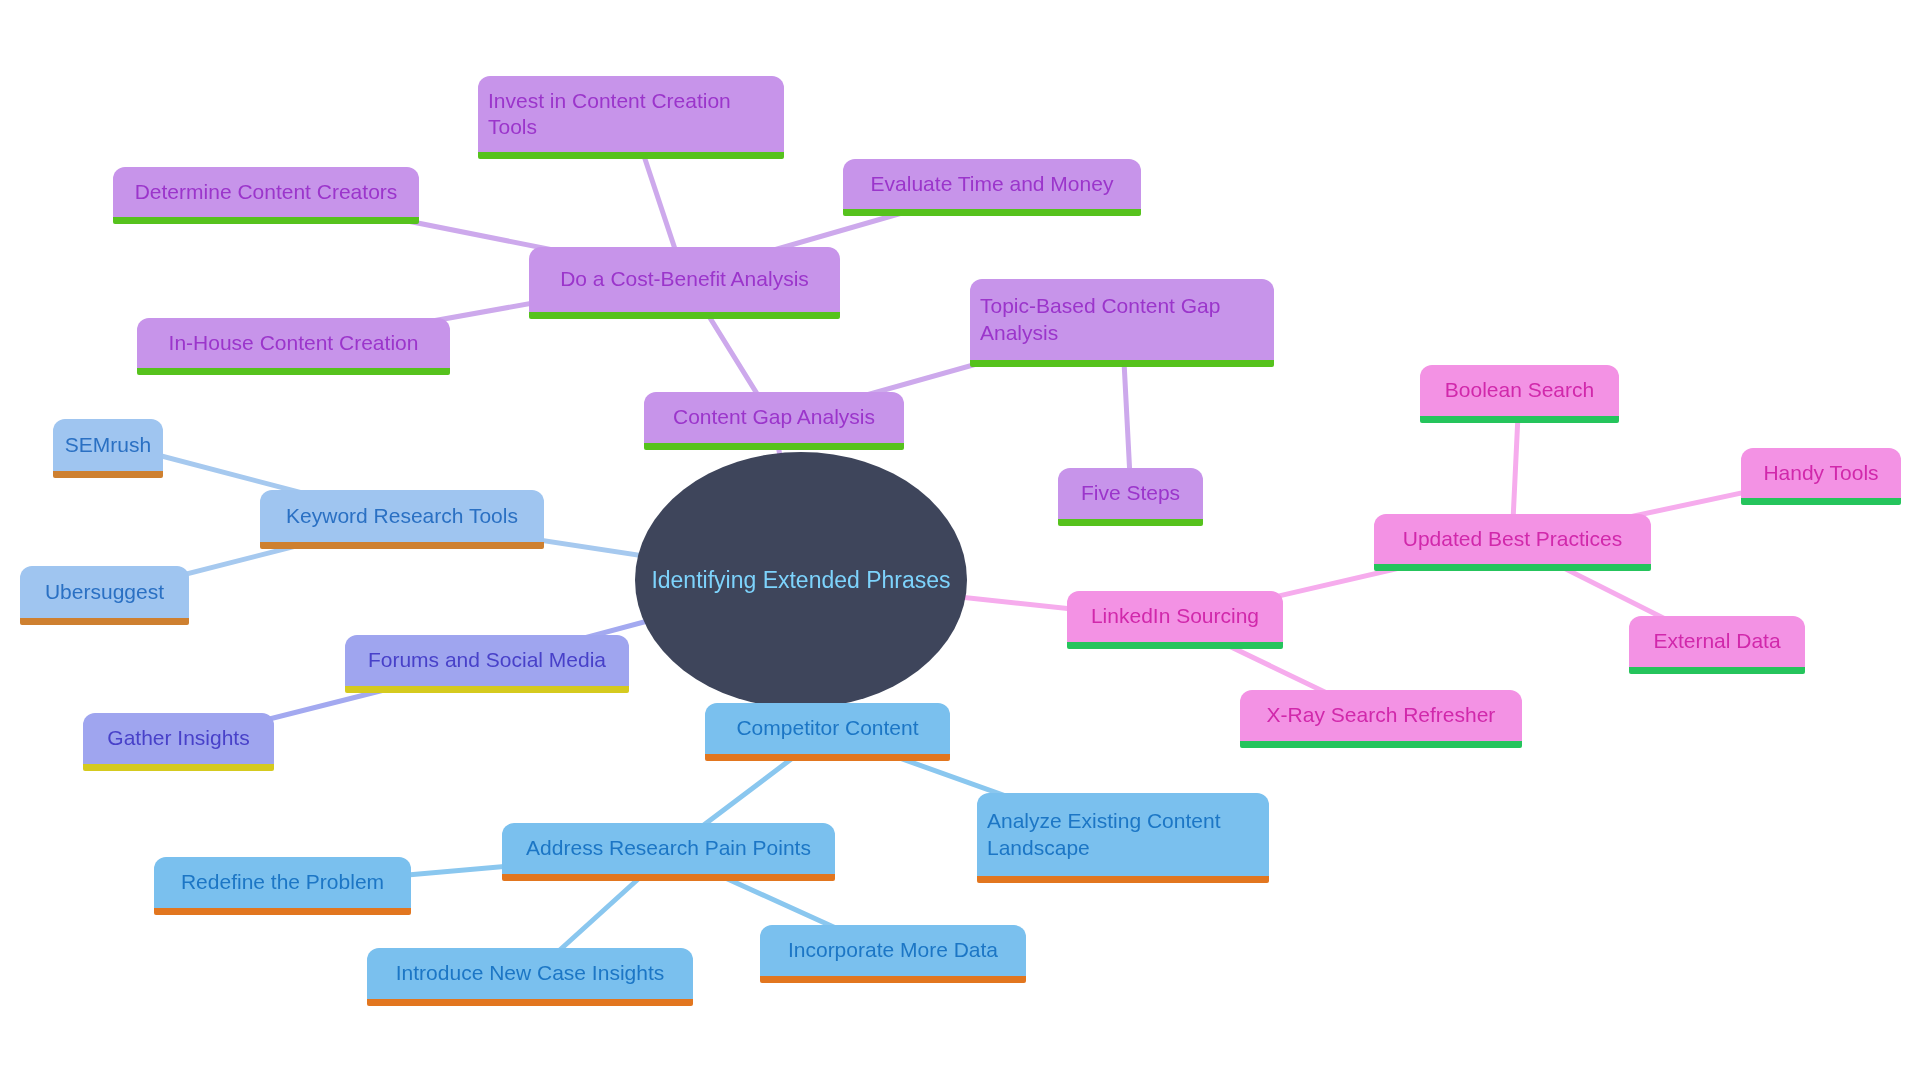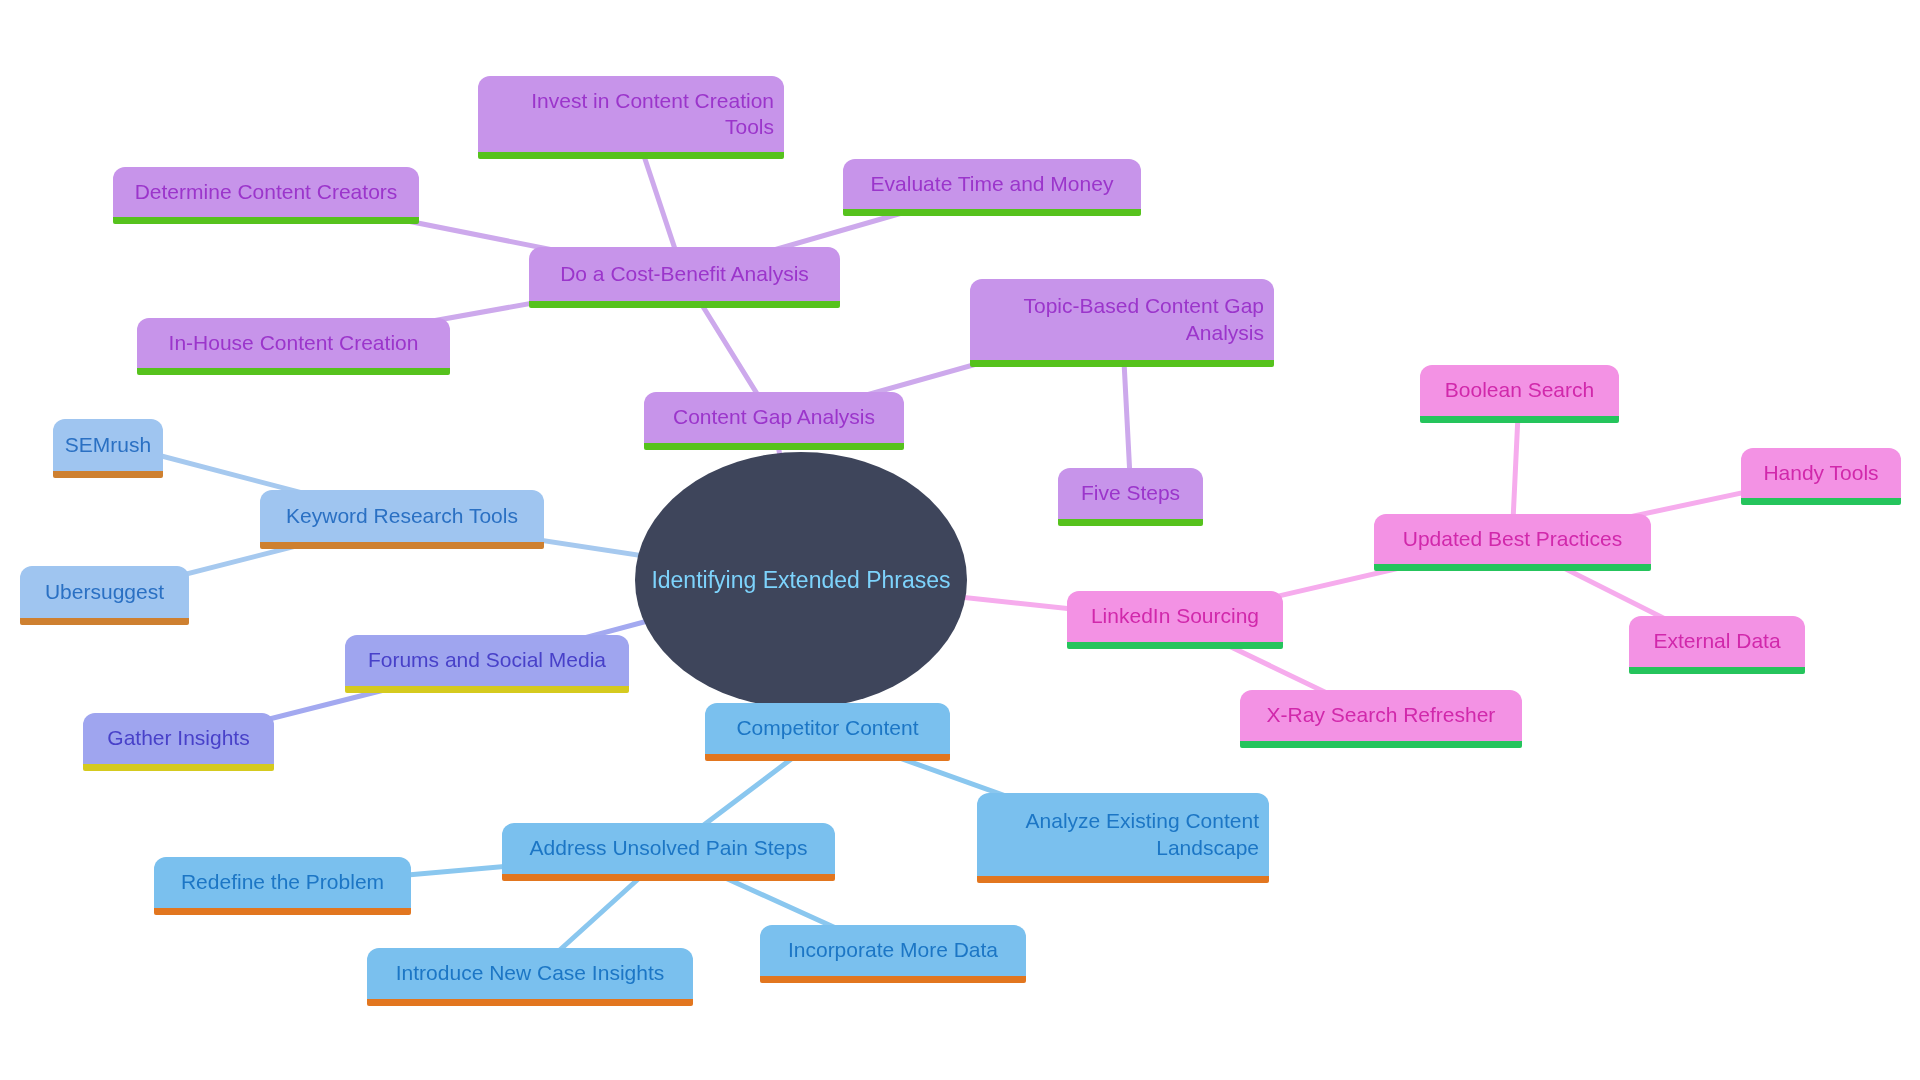--- a/index.html
+++ b/index.html
@@ -16,21 +16,21 @@
   line.sky{stroke:#8ac7ef;}
 
   .central{
     position:absolute;z-index:2;background:#3e455b;border-radius:50%;
     display:flex;align-items:center;justify-content:center;
     color:#7dd3fc;font-size:23px;font-weight:500;white-space:nowrap;
     left:635px;top:452px;width:332px;height:256px;
   }
   .node{
     position:absolute;z-index:3;box-sizing:border-box;
-    display:flex;align-items:center;justify-content:center;text-align:right;
+    display:flex;align-items:center;justify-content:center;text-align:left;
     font-size:21px;font-weight:500;line-height:1.25;
     border-radius:12px 12px 2px 2px;padding:0 10px;
     border-bottom:7px solid transparent;cursor:default;
   }
   .purple{background:#c794ea;color:#9b35cb;border-bottom-color:#56c21d;}
   .pink{background:#f392e4;color:#d128ab;border-bottom-color:#25c45c;}
   .blueL{background:#9fc5f0;color:#2a70c3;border-bottom-color:#ce8030;}
   .peri{background:#9fa5ef;color:#4841c9;border-bottom-color:#d5ca1f;}
   .sky{background:#7ac0ee;color:#1c76c5;border-bottom-color:#e2761f;}
 </style>
@@ -68,21 +68,21 @@
   <line class="sky" x1="668" y1="852" x2="282" y2="886"></line>
   <line class="sky" x1="668" y1="852" x2="530" y2="977"></line>
   <line class="sky" x1="668" y1="852" x2="893" y2="954"></line>
 </svg>
 
 <div class="central">Identifying Extended Phrases</div>
 
 <div class="node purple" style="left:478px;top:76px;width:306px;height:83px">Invest in Content Creation Tools</div>
 <div class="node purple" style="left:113px;top:167px;width:306px;height:57px">Determine Content Creators</div>
 <div class="node purple" style="left:843px;top:159px;width:298px;height:57px">Evaluate Time and Money</div>
-<div class="node purple" style="left:529px;top:247px;width:311px;height:61px">Do a Cost-Benefit Analysis</div>
+<div class="node purple" style="left:529px;top:247px;width:311px;height:72px">Do a Cost-Benefit Analysis</div>
 <div class="node purple" style="left:137px;top:318px;width:313px;height:57px">In-House Content Creation</div>
 <div class="node purple" style="left:970px;top:279px;width:304px;height:88px">Topic-Based Content Gap Analysis</div>
 <div class="node purple" style="left:644px;top:392px;width:260px;height:58px">Content Gap Analysis</div>
 <div class="node purple" style="left:1058px;top:468px;width:145px;height:58px">Five Steps</div>
 
 <div class="node pink" style="left:1420px;top:365px;width:199px;height:58px">Boolean Search</div>
 <div class="node pink" style="left:1741px;top:448px;width:160px;height:57px">Handy Tools</div>
 <div class="node pink" style="left:1374px;top:514px;width:277px;height:57px">Updated Best Practices</div>
 <div class="node pink" style="left:1629px;top:616px;width:176px;height:58px">External Data</div>
 <div class="node pink" style="left:1067px;top:591px;width:216px;height:58px">LinkedIn Sourcing</div>
@@ -90,16 +90,16 @@
 
 <div class="node blueL" style="left:53px;top:419px;width:110px;height:59px">SEMrush</div>
 <div class="node blueL" style="left:260px;top:490px;width:284px;height:59px">Keyword Research Tools</div>
 <div class="node blueL" style="left:20px;top:566px;width:169px;height:59px">Ubersuggest</div>
 
 <div class="node peri" style="left:345px;top:635px;width:284px;height:58px">Forums and Social Media</div>
 <div class="node peri" style="left:83px;top:713px;width:191px;height:58px">Gather Insights</div>
 
 <div class="node sky" style="left:705px;top:703px;width:245px;height:58px">Competitor Content</div>
 <div class="node sky" style="left:977px;top:793px;width:292px;height:90px">Analyze Existing Content Landscape</div>
-<div class="node sky" style="left:502px;top:823px;width:333px;height:58px">Address Unsolved Pain Steps</div>
+<div class="node sky" style="left:502px;top:823px;width:333px;height:58px">Address Research Pain Points</div>
 <div class="node sky" style="left:154px;top:857px;width:257px;height:58px">Redefine the Problem</div>
 <div class="node sky" style="left:367px;top:948px;width:326px;height:58px">Introduce New Case Insights</div>
 <div class="node sky" style="left:760px;top:925px;width:266px;height:58px">Incorporate More Data</div>
 
 </body></html>

